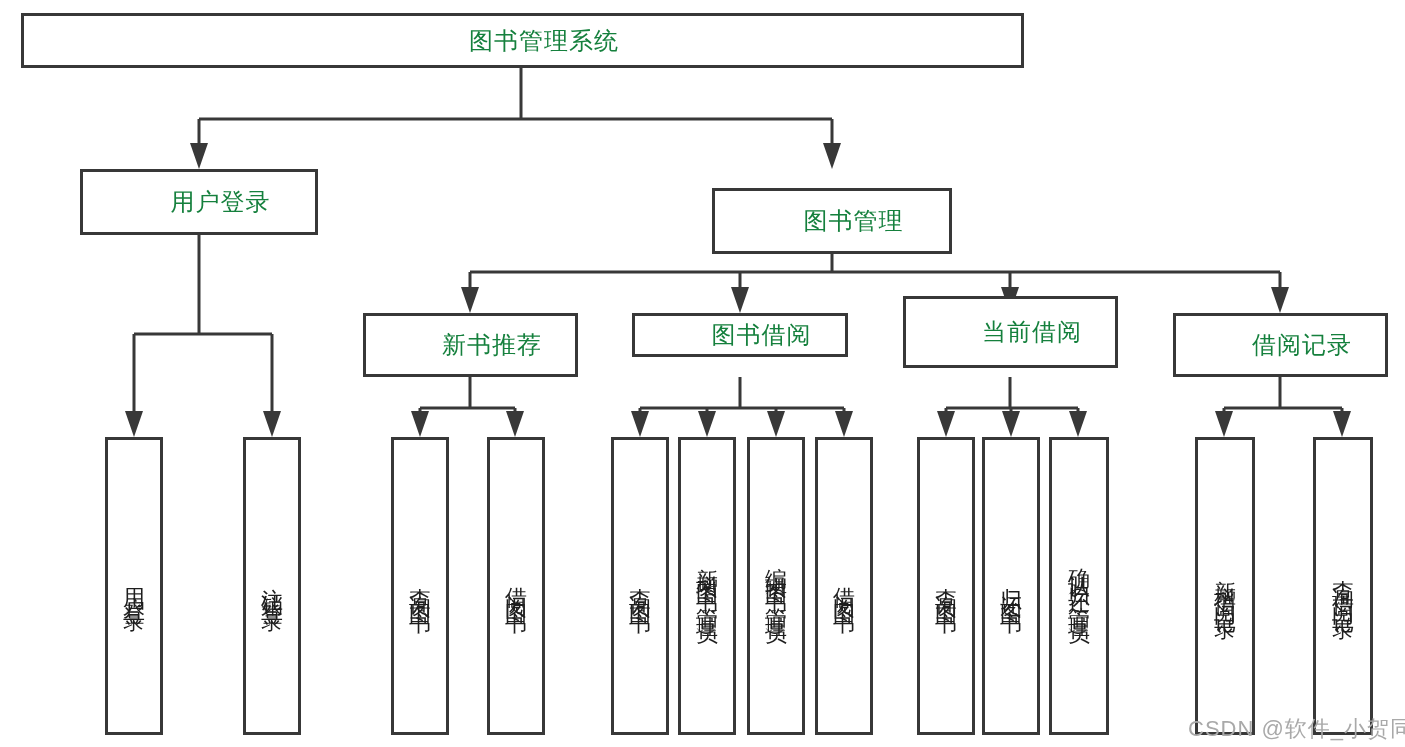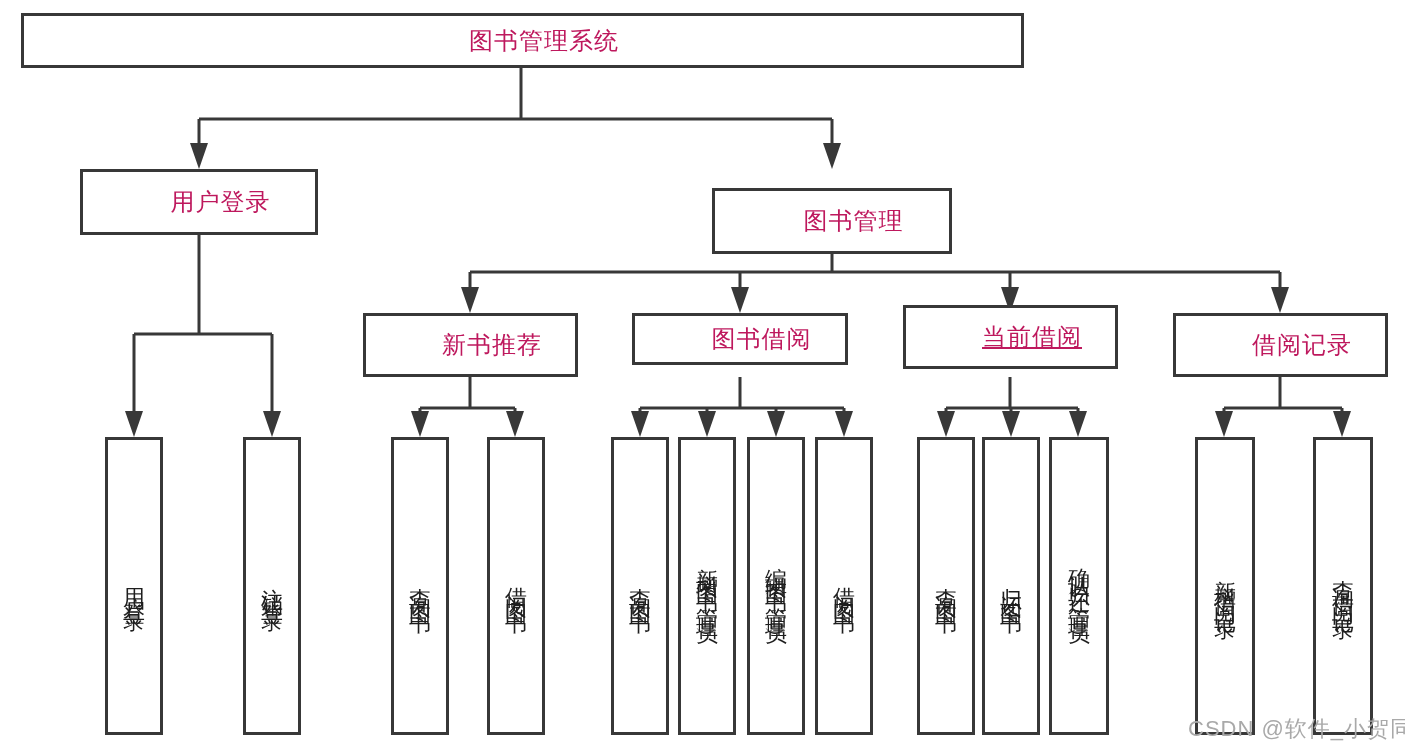--- a/index.html
+++ b/index.html
@@ -26,21 +26,21 @@
   .hnode {
     position: absolute;
     box-sizing: border-box;
     border: 3px solid #383838;
     background: #ffffff;
     display: flex;
     align-items: center;
     justify-content: center;
     font-size: 24px;
     letter-spacing: 1px;
-    color: #be185d;
+    color: #15803d;
     white-space: nowrap;
     padding-left: 43px;
   }
   .leaf {
     position: absolute;
     box-sizing: border-box;
     top: 437px;
     width: 58px;
     height: 298px;
     border: 3px solid #383838;
@@ -55,22 +55,22 @@
     font-size: 22px;
     letter-spacing: 8px;
     color: #1e1e1e;
     line-height: 1;
   }
   
   .n-root        { left: 21px;  top: 13px;  width: 1003px; height: 55px; }
   .n-user-login  { left: 80px;  top: 169px; width: 238px;  height: 66px; }
   .n-book-mgmt   { left: 712px; top: 169px; width: 240px;  height: 66px; margin-top: 19px; }
   .n-new-book    { left: 363px; top: 313px; width: 215px;  height: 64px; font-family: Liberation Serif, serif; }
-  .n-book-borrow { left: 632px; top: 313px; width: 216px;  height: 52px; }
-  .n-cur-borrow  { left: 903px; top: 305px; width: 215px;  height: 64px; text-decoration: underline; }
+  .n-book-borrow { left: 632px; top: 313px; width: 216px;  height: 44px; }
+  .n-cur-borrow  { left: 903px; top: 296px; width: 215px;  height: 72px; }
   .n-records     { left: 1173px;top: 313px; width: 215px;  height: 64px; }
   
   .lf-1a { left: 105px; }
   .lf-1b { left: 243px; }
   .lf-2a { left: 391px; }
   .lf-2b { left: 487px; }
   .lf-3a { left: 611px; }
   .lf-3b { left: 678px; }
   .lf-3c { left: 747px; }
   .lf-3d { left: 815px; }

